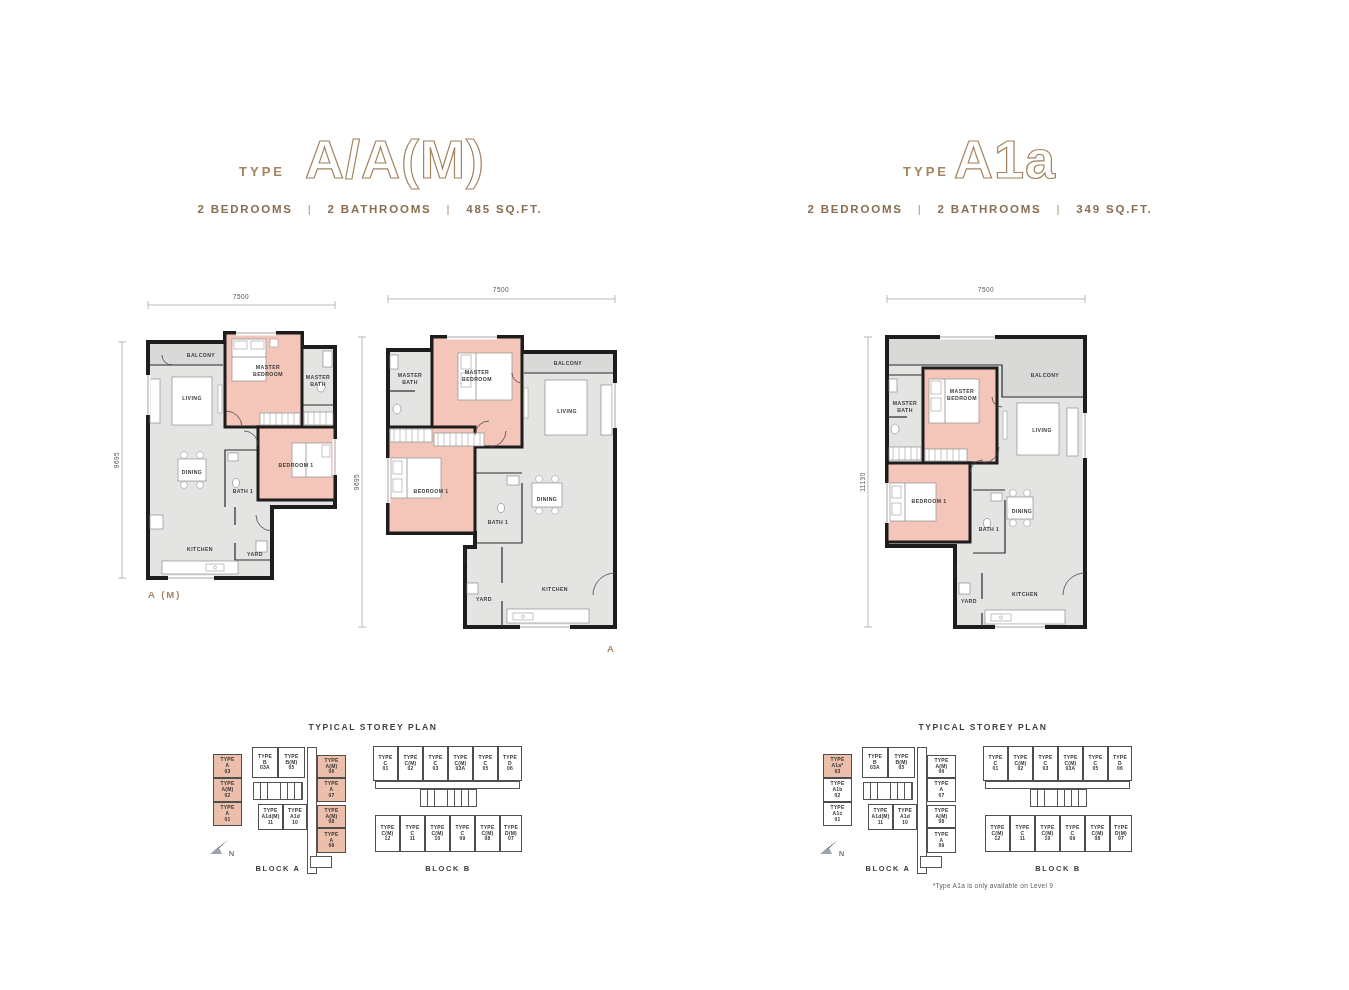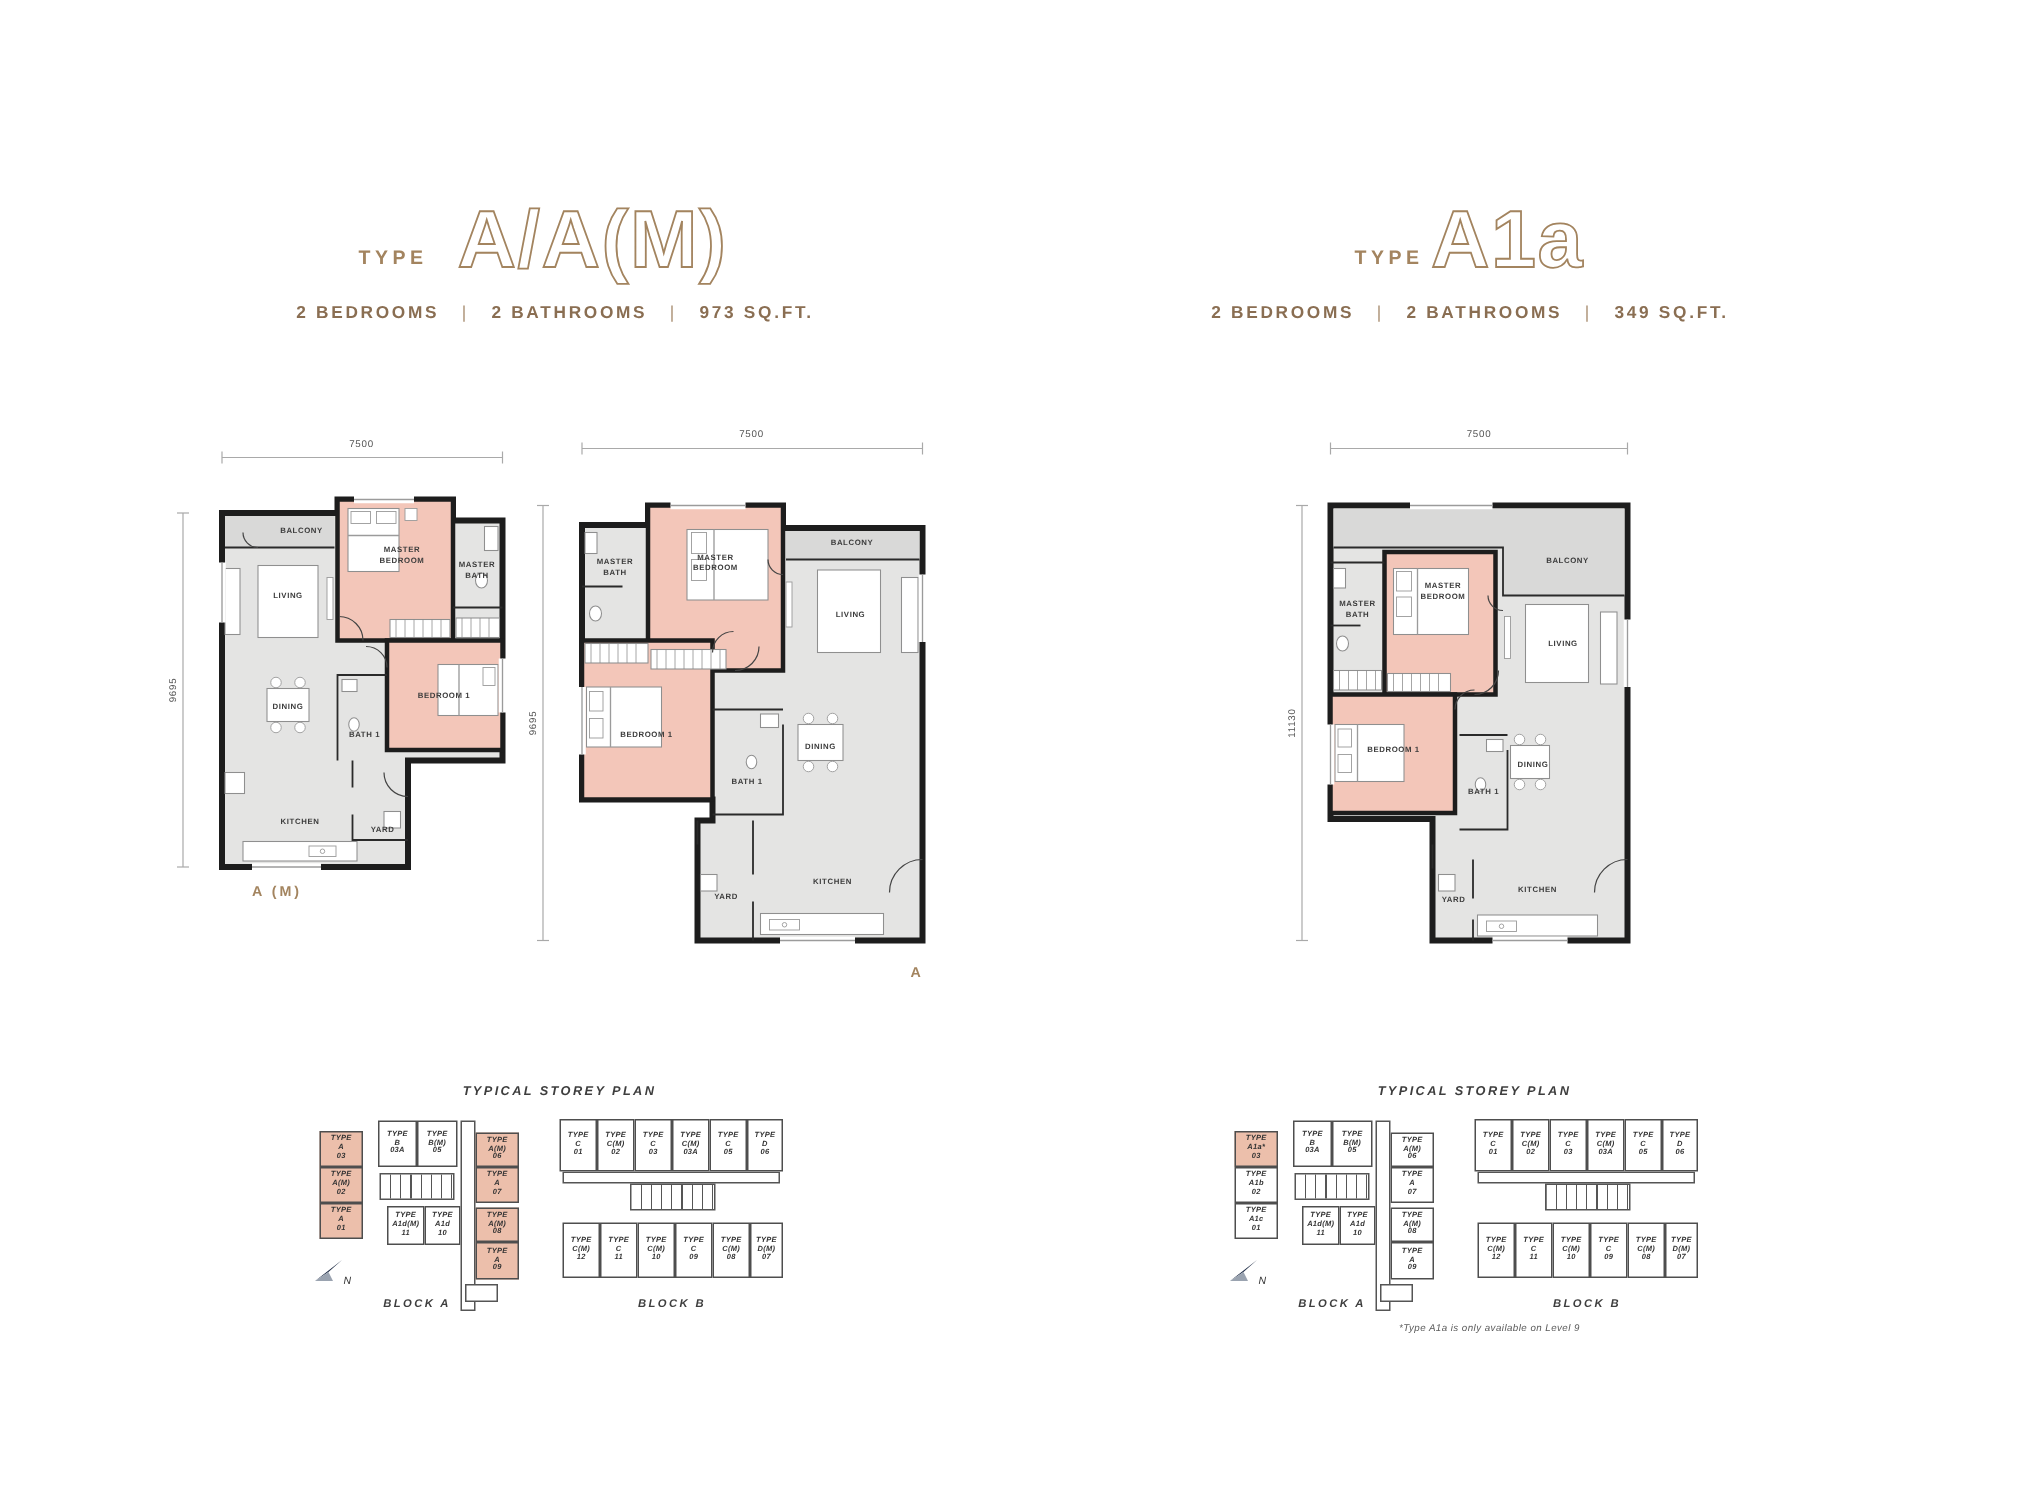--- a/index.html
+++ b/index.html
@@ -28,21 +28,21 @@
   .balc{fill:#d9d9d8;}
   .thin{stroke:#2a2a2a;stroke-width:1.2;fill:none;}
   .furn{fill:#fff;stroke:#8f8f8f;stroke-width:0.7;}
   .furn2{fill:#fff;stroke:#9a9a9a;stroke-width:0.6;}
   .hatch{stroke:#888;stroke-width:0.5;fill:none;}
   .arc{fill:none;stroke:#444;stroke-width:0.8;}
   .win{stroke:#9b9b9b;stroke-width:0.9;}
   .winbg{fill:#ffffff;stroke:none;}
   .dim{stroke:#a9a9a9;stroke-width:0.8;}
   
-  .storey{position:absolute;width:390px;height:178px;font-style:italic;}
+  .storey{position:absolute;width:390px;height:178px;}
   .storey-title{position:absolute;left:0;top:6px;width:100%;text-align:center;font-size:8.5px;
                 font-weight:bold;letter-spacing:1.6px;color:#3e3e3e;}
   .unit{position:absolute;border:1px solid #4e4e4e;background:#fff;display:flex;align-items:center;
         justify-content:center;text-align:center;font-size:5px;line-height:1.18;font-weight:bold;
         color:#333;white-space:pre-line;letter-spacing:0.2px;box-sizing:border-box;}
   .unit.hl{background:#ecbfab;}
   .svc{position:absolute;border:1px solid #555;background:#fff;box-sizing:border-box;}
   .svc.cells{background:repeating-linear-gradient(90deg,#fff 0 6px,#555 6px 6.8px);}
   .block-label{position:absolute;font-size:7.5px;font-weight:bold;letter-spacing:1.6px;color:#3e3e3e;
                text-align:center;width:90px;}
@@ -55,21 +55,21 @@
 <div class="canvas">
 
   <div class="header" style="left:160px;top:126px;">
     <div class="title-row">
       <span class="type-word">TYPE</span>
       <svg class="big-title" width="212" height="62" viewBox="0 0 212 62">
         <text x="106" y="50" text-anchor="middle">A/A(M)</text>
       </svg>
     </div>
     <div class="subtitle">
-      <span>2 BEDROOMS</span><span class="sep">|</span><span>2 BATHROOMS</span><span class="sep">|</span><span>973 SQ.FT.</span>
+      <span>2 BEDROOMS</span><span class="sep">|</span><span>2 BATHROOMS</span><span class="sep">|</span><span>485 SQ.FT.</span>
     </div>
   </div>
 
   <div class="header" style="left:770px;top:126px;">
     <div class="title-row">
       <span class="type-word">TYPE</span>
       <svg class="big-title" width="104" height="62" viewBox="0 0 104 62">
         <text x="52" y="50" text-anchor="middle">A1a</text>
       </svg>
     </div>
@@ -164,21 +164,21 @@
     <div class="rlabel" style="left:82px;top:105px;">LIVING</div>
     <div class="rlabel" style="left:158px;top:78px;">MASTER
 BEDROOM</div>
     <div class="rlabel" style="left:208px;top:88px;">MASTER
 BATH</div>
     <div class="rlabel" style="left:82px;top:179px;">DINING</div>
     <div class="rlabel" style="left:133px;top:198px;">BATH 1</div>
     <div class="rlabel" style="left:186px;top:172px;">BEDROOM 1</div>
     <div class="rlabel" style="left:90px;top:256px;">KITCHEN</div>
     <div class="rlabel" style="left:145px;top:261px;">YARD</div>
-    <div class="plan-sub" style="left:38px;top:296px;margin-left:20px;">A (M)</div>
+    <div class="plan-sub" style="left:38px;top:296px;">A (M)</div>
   </div>
 
   <div class="plan" style="left:355px;top:283px;width:305px;height:390px;">
     <svg width="305" height="390" viewBox="0 0 305 390">
       <g>
         <line class="dim" x1="33" y1="16" x2="260" y2="16"></line>
           <line class="dim" x1="33" y1="12" x2="33" y2="20"></line>
           <line class="dim" x1="260" y1="12" x2="260" y2="20"></line>
         <line class="dim" x1="7" y1="54" x2="7" y2="344"></line>
           <line class="dim" x1="3" y1="54" x2="11" y2="54"></line>

